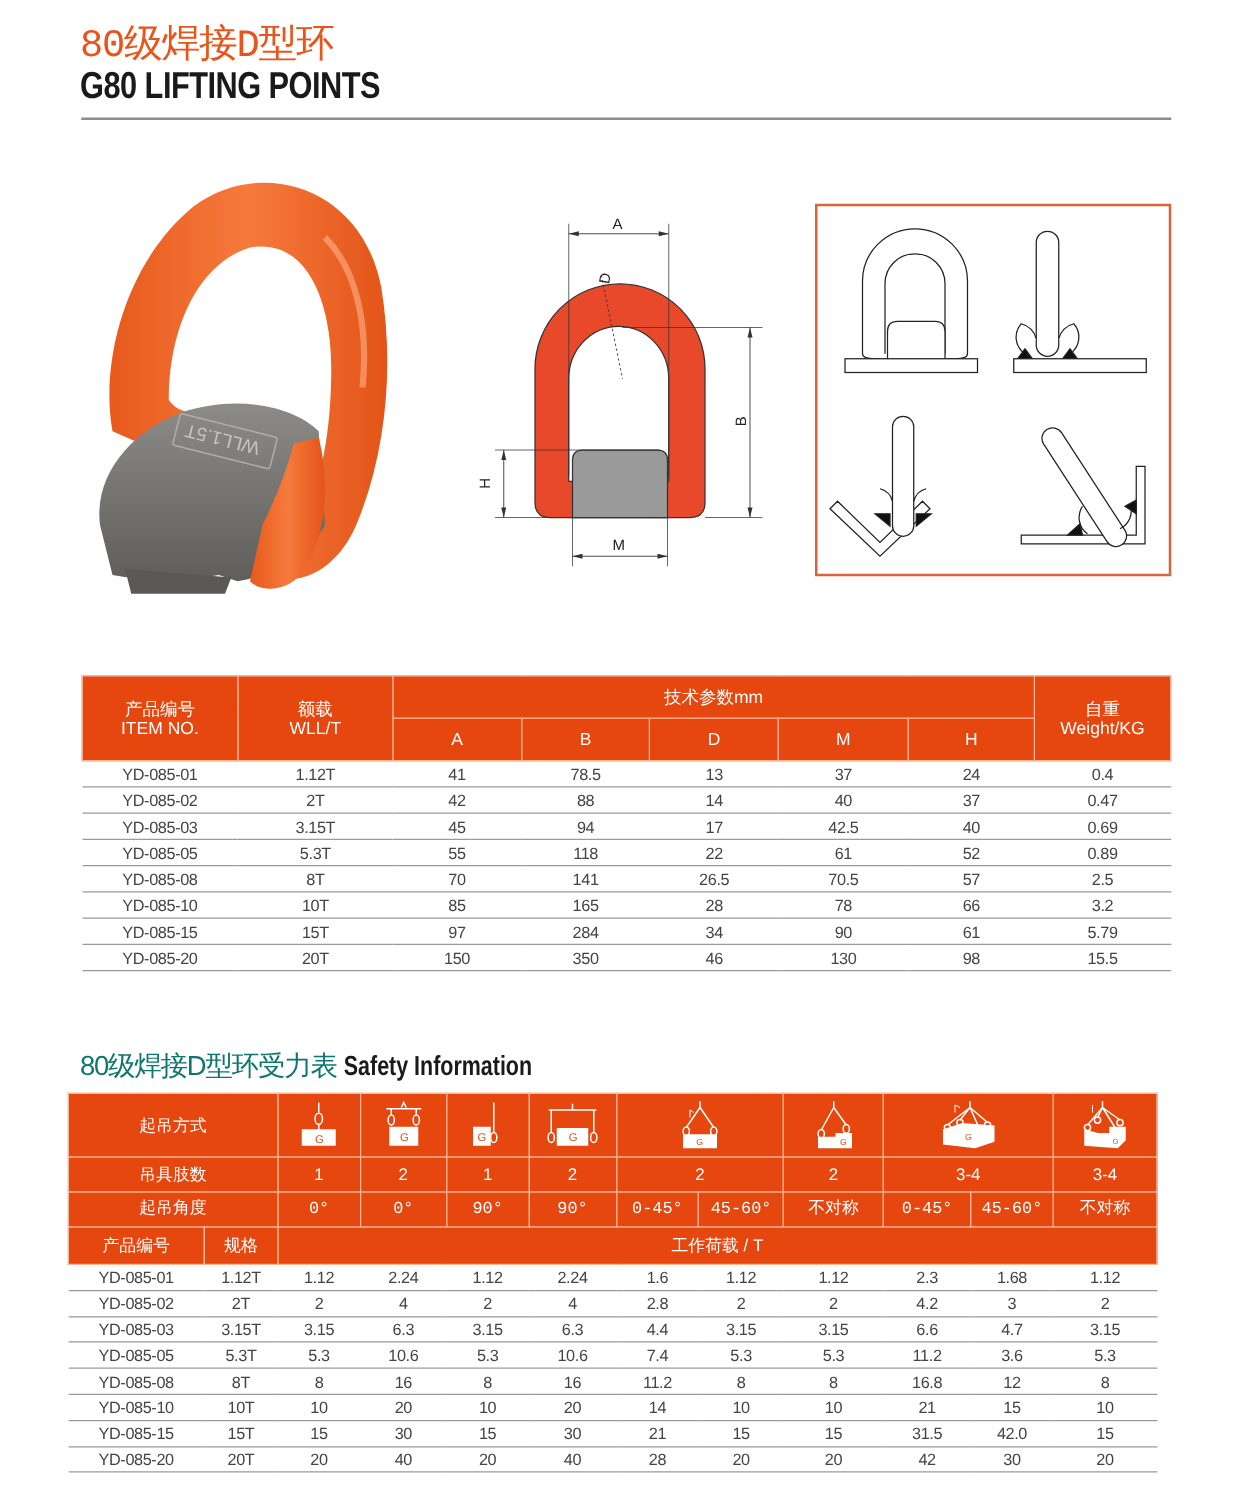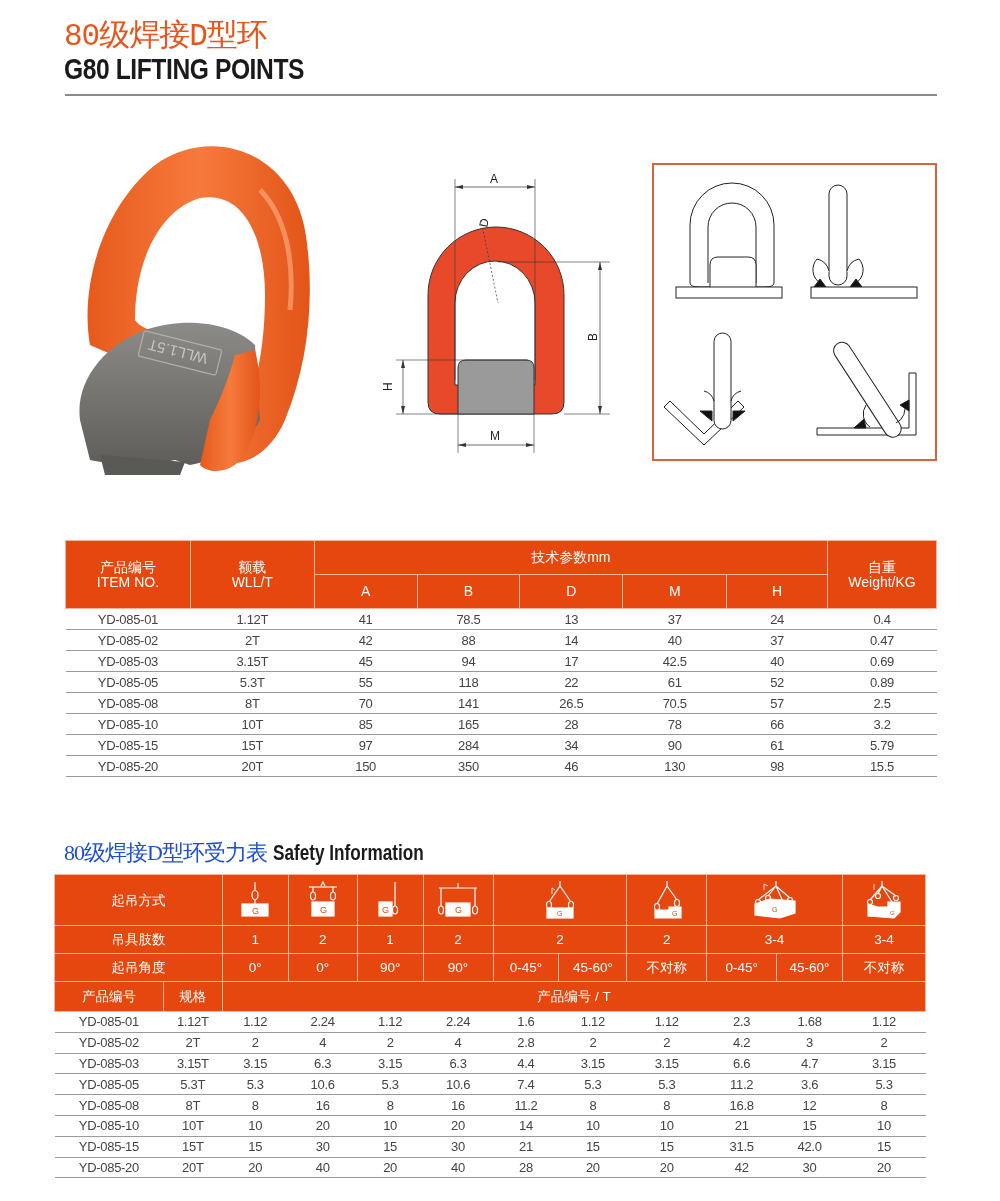--- a/index.html
+++ b/index.html
@@ -18,27 +18,27 @@
   .t1 { left: 65px; top: 540px; width: 872px; }
   .t2 { left: 54px; top: 874px; width: 872px; }
 
   th.h { background: #e5470e; color: #fff; font-weight: normal; border: 1px solid #f4b79a; text-align: center; font-size: 14px; line-height: 15px; }
   td.d { text-align: center; font-size: 13px; color: #444; height: 21px; border-bottom: 1.5px solid #9a9a9a; font-family: "Liberation Sans", sans-serif; letter-spacing: -0.3px; }
 
   .t1 th.h { height: 34px; }
   .t1 .rowspan-h { height: 68px; }
 
   .sec2-title { position: absolute; left: 64px; top: 838px; display: flex; align-items: baseline; }
-  .sec2-title .cn { font-size: 22px; color: #1d4ed8; letter-spacing: -1px; font-family: Liberation Serif, serif; }
+  .sec2-title .cn { font-size: 22px; color: #0f766e; letter-spacing: -1px; font-family: Liberation Sans, sans-serif; }
   .sec2-title .en { font-size: 22px; font-weight: bold; color: #1a1a1a; margin-left: 6px; transform: scaleX(0.78); transform-origin: left; display: inline-block; }
 
   .t2 th.h { font-size: 13.5px; }
   .t2 .icon-row th { height: 51px; }
   .t2 .num-row th { height: 28px; margin-top: 32px; }
-  .t2 .ang-row th { height: 28px; }
+  .t2 .ang-row th { height: 28px; font-family: Liberation Mono, monospace; }
   .t2 .lbl-row th { height: 30px; }
   .t2 td.d { height: 20.8px; font-size: 13px; }
   .icon-cell svg { display: block; margin: 0 auto; }
 </style>
 </head>
 <body>
 
 <div class="title-cn">80级焊接D型环</div>
 <div class="title-en">G80 LIFTING POINTS</div>
 <div class="rule"></div>
@@ -392,21 +392,21 @@
       <th class="h">0-45°</th>
       <th class="h">45-60°</th>
       <th class="h">不对称</th>
       <th class="h">0-45°</th>
       <th class="h">45-60°</th>
       <th class="h">不对称</th>
     </tr>
     <tr class="lbl-row">
       <th class="h">产品编号</th>
       <th class="h">规格</th>
-      <th class="h" colspan="10">产品编号 / T</th>
+      <th class="h" colspan="10">工作荷载 / T</th>
     </tr>
   </thead>
   <tbody id="safety-body">
       <tr>
         <td class="d">YD-085-01</td>
         <td class="d">1.12T</td>
         <td class="d">1.12</td>
         <td class="d">2.24</td>
         <td class="d">1.12</td>
         <td class="d">2.24</td>

